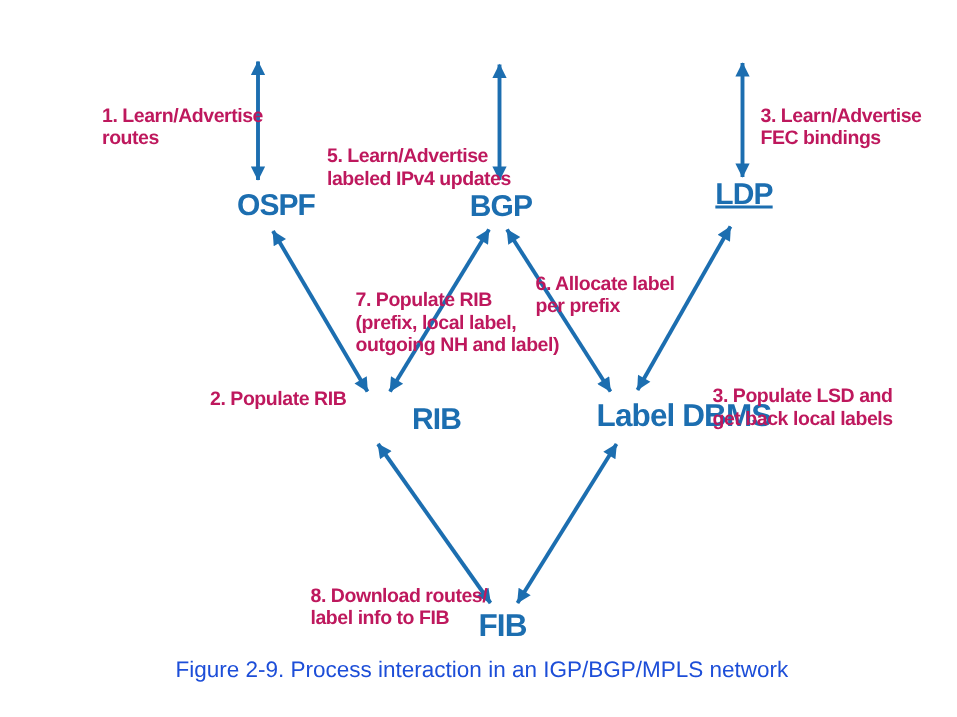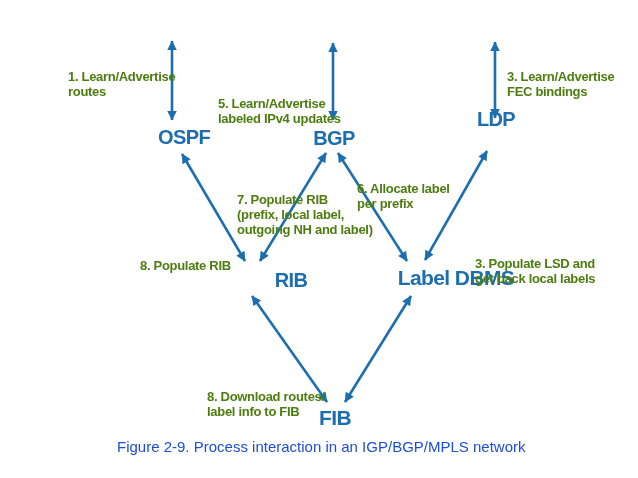--- a/index.html
+++ b/index.html
@@ -21,21 +21,21 @@
     transform: translateX(-50%);
     color: #1c6eb0;
     font-weight: bold;
     font-size: 20px;
     letter-spacing: -0.6px;
     white-space: nowrap;
   }
   .node.big { font-size: 21px; }
   .ann {
     position: absolute;
-    color: #4d7c0f;
+    color: #be185d;
     font-weight: bold;
     font-size: 13px;
     line-height: 15px;
     letter-spacing: -0.3px;
     white-space: pre-line;
   }
   .caption {
     position: absolute;
     left: 117px;
     top: 438px;
@@ -64,37 +64,37 @@
       <line x1="326" y1="153" x2="260" y2="261" marker-start="url(#ah)" marker-end="url(#ah)"></line>
       <line x1="338" y1="153" x2="407" y2="261" marker-start="url(#ah)" marker-end="url(#ah)"></line>
       <line x1="487" y1="151" x2="425" y2="260" marker-start="url(#ah)" marker-end="url(#ah)"></line>
       <line x1="252" y1="296" x2="327" y2="402" marker-start="url(#ah)" marker-end="url(#ah)"></line>
       <line x1="411" y1="296" x2="345" y2="402" marker-start="url(#ah)" marker-end="url(#ah)"></line>
     </g>
   </svg>
 
   <div class="node" style="left:184px; top:126px;">OSPF</div>
   <div class="node" style="left:334px; top:127px;">BGP</div>
-  <div class="node" style="left:496px; top:108px;">LDP</div>
+  <div class="node" style="left:496px; top:119px;text-decoration:underline;">LDP</div>
   <div class="node" style="left:252px; top:269px;margin-left:39px;">RIB</div>
   <div class="node big" style="left:415px; top:266px;margin-left:41px;">Label DBMS</div>
   <div class="node big" style="left:335px; top:406px;">FIB</div>
 
   <div class="ann" style="left:68px; top:69px;">1. Learn/Advertise
 routes</div>
   <div class="ann" style="left:218px; top:69px;margin-top:27px;">5. Learn/Advertise
 labeled IPv4 updates</div>
   <div class="ann" style="left:507px; top:69px;">3. Learn/Advertise
 FEC bindings</div>
   <div class="ann" style="left:237px; top:192px;">7. Populate RIB
 (prefix, local label,
 outgoing NH and label)</div>
   <div class="ann" style="left:357px; top:181px;">6. Allocate label
 per prefix</div>
-  <div class="ann" style="left:140px; top:258px;">8. Populate RIB</div>
+  <div class="ann" style="left:140px; top:258px;">2. Populate RIB</div>
   <div class="ann" style="left:475px; top:256px;">3. Populate LSD and
 get back local labels</div>
   <div class="ann" style="left:207px; top:389px;">8. Download routes/
 label info to FIB</div>
 
   <div class="caption">Figure 2-9. Process interaction in an IGP/BGP/MPLS network</div>
 
 </div>
 
 </body></html>

